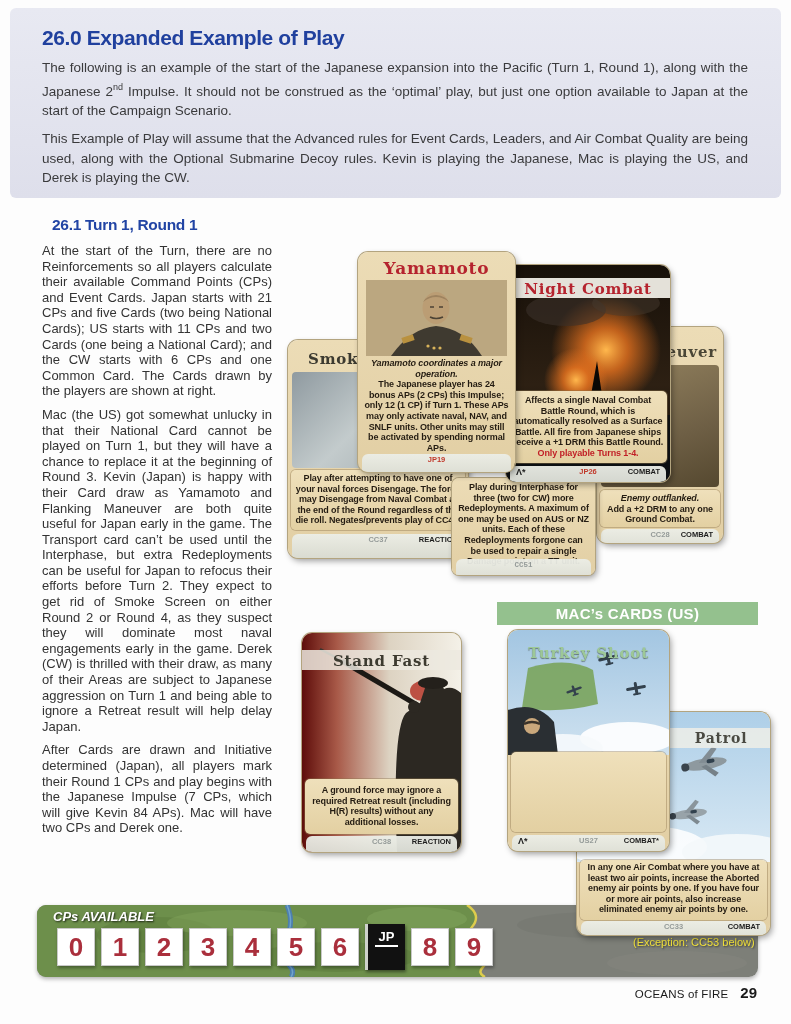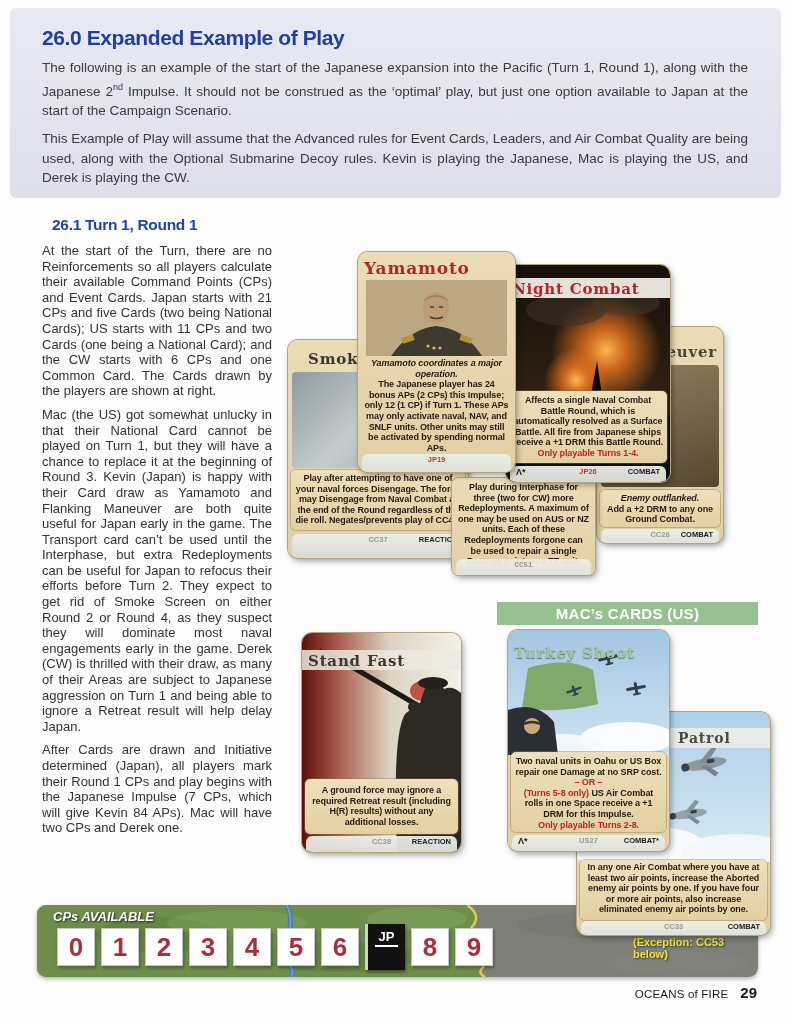--- a/index.html
+++ b/index.html
@@ -20,21 +20,21 @@
   .banner{position:absolute;height:23px;line-height:23px;text-align:center;color:#fff;
       font-size:15px;font-weight:bold;letter-spacing:.3px;}
   .banner.red{background:#c1414a;}
   .banner.tan{background:#c3a67c;}
   .banner.green{background:#94c18e;}
   
   .card{position:absolute;border-radius:10px;overflow:hidden;
       background:linear-gradient(#ecdcb6,#e2cfa4);
       box-shadow:0 0 0 1px #b3a47f,2px 3px 6px rgba(0,0,0,.38);}
   .ctitle{position:absolute;left:6px;right:6px;font-family:"DejaVu Serif",serif;
-      font-weight:bold;font-size:15px;letter-spacing:.8px;white-space:nowrap;}
+      font-weight:bold;font-size:15px;letter-spacing:.8px;text-align:center;white-space:nowrap;}
   .tband{position:absolute;left:0;right:0;height:20px;background:rgba(245,243,235,.92);}
   .ctext{position:absolute;left:6px;right:6px;text-align:center;font-weight:bold;
       font-size:9px;line-height:10.6px;color:#241c12;letter-spacing:-.1px;}
   .flavor{font-style:italic;}
   .redtxt{color:#c11f26;}
   .cpanel{position:absolute;background:linear-gradient(#efe0bb,#e3d0a2);
       border-radius:5px;box-shadow:0 0 0 1px rgba(140,115,75,.4);}
   .cfoot{position:absolute;left:4px;right:4px;height:29px;line-height:12px;
       background:linear-gradient(rgba(236,238,231,.95),rgba(213,216,207,.95));
       border-radius:6px;font-size:7.5px;font-weight:bold;color:#1c1c1c;}
@@ -53,21 +53,21 @@
   .cp-cell{width:38px;height:38px;background:#fff;border:1px solid #c9c9c9;box-sizing:border-box;
       color:#aa2f3c;font-size:26px;font-weight:bold;text-align:center;line-height:36px;
       box-shadow:1px 2px 3px rgba(0,0,0,.35);}
   .jp-cell{width:40px;height:46px;margin-top:-4px;background:#111;color:#fff;text-align:center;
       border-left:3px solid #cfd2cc;box-sizing:border-box;box-shadow:1px 2px 3px rgba(0,0,0,.45);}
   .jp-top{font-size:13px;font-weight:bold;margin-top:5px;border-bottom:2px solid #fff;
       display:inline-block;padding:0 4px 1px 4px;}
   .jp-bot{font-size:10px;font-weight:bold;margin-top:1px;margin-left:43px;}
   .cp-note{position:absolute;left:470px;top:29px;color:#fff;font-size:11.5px;font-weight:bold;
       line-height:16px;text-shadow:1px 1px 2px rgba(0,0,0,.6);}
-  .cp-exc{position:absolute;left:596px;top:31px;color:#f2e23b;font-size:11px;font-weight:bold;
+  .cp-exc{position:absolute;left:596px;top:31px;color:#f2e23b;font-size:11px;font-weight:normal;
       text-shadow:1px 1px 2px rgba(0,0,0,.6);}
   
   .pfoot{position:absolute;right:34px;top:984px;color:#1a1a1a;}
   .pfoot .book{font-size:11.5px;letter-spacing:.2px;}
   .pfoot .num{font-size:15px;font-weight:bold;margin-left:12px;}
 </style>
 </head>
 <body>
 
 <div class="page">
@@ -275,26 +275,20 @@
             <rect x="-1.5" y="-6" width="3" height="13" rx="1.5"></rect>
             <rect x="-4" y="5" width="8" height="2" rx="1"></rect>
           </g>
       </g>
       <path d="M0,125 L0,80 Q28,70 46,92 L50,125 Z" fill="#2a2f33"></path>
       <circle cx="24" cy="96" r="8" fill="#caa87c"></circle>
       <path d="M16,94 Q24,90 32,94" stroke="#3a332a" stroke-width="2.5" fill="none"></path>
     </svg>
     <div class="ctitle" style="top:14px;color:#9dc897;text-shadow:0 1px 1px rgba(50,60,50,.6);">Turkey Shoot</div>
     <div class="cpanel" style="left:3px;right:3px;top:122px;height:80px;"></div>
-    <div class="ctext" style="top:126px;">
-      <span>Two naval units in Oahu or US Box repair one Damage at no SRP cost.</span>
-      <div class="redtxt">– OR –</div>
-      <span class="redtxt">(Turns 5-8 only)</span><span> US Air Combat rolls in one Space receive a +1 DRM for this Impulse.</span>
-      <div class="redtxt">Only playable Turns 2-8.</div>
-    </div>
     <div class="cfoot" style="top:205px;">
       <span class="sym">Λ*</span>
       <span class="code gray">US27</span>
       <span class="ctype">COMBAT*</span>
     </div>
   </div>
 
   <div class="cp-banner">
     <svg width="721" height="72" viewBox="0 0 721 72" preserveAspectRatio="none" style="position:absolute;left:0;top:0;">
       <rect width="721" height="72" fill="#7d7f78"></rect>

